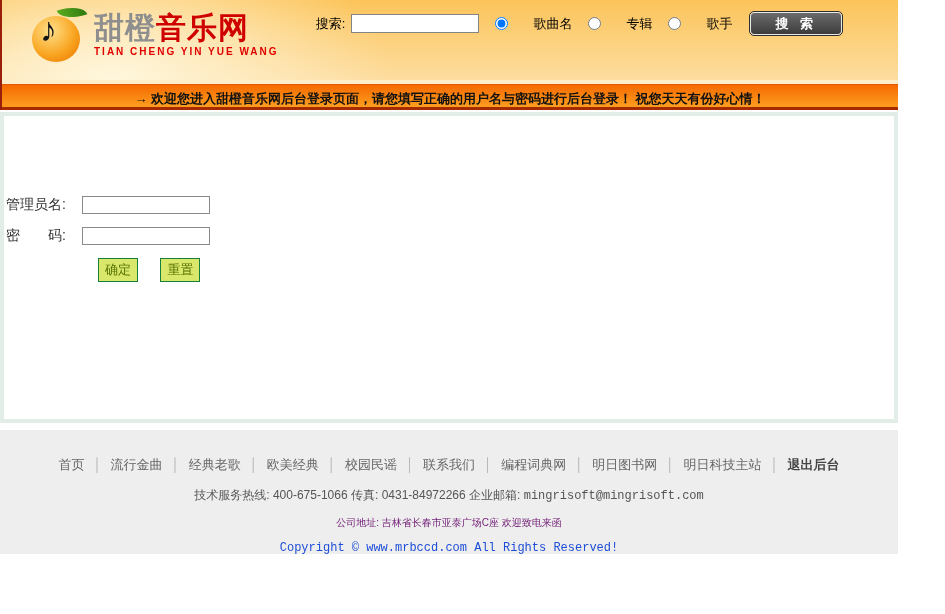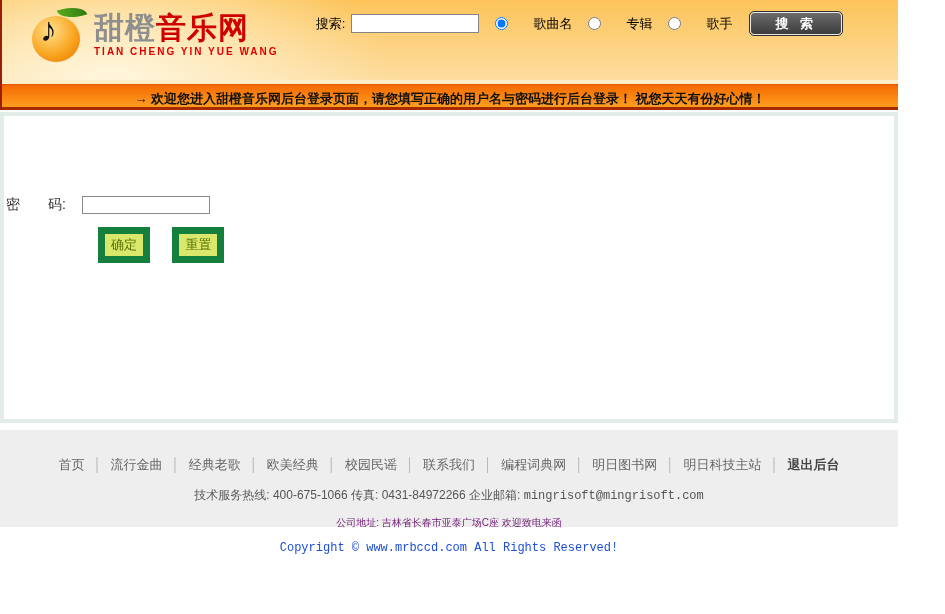--- a/index.html
+++ b/index.html
@@ -55,26 +55,26 @@
   .hot-row a { color:#c84100; text-decoration:none; margin-left:8px; cursor:pointer; }
 
   
   .content { width:898px; height:311px; margin-top:2px; background:#e3ede8; padding:4px; }
   .content-inner { background:#fff; width:100%; height:100%; padding:80px 0 0 2px; }
   .form-row { margin-bottom:13px; display:flex; align-items:center; }
   .form-label { display:inline-block; width:76px; font-size:14px; color:#333; }
   .form-input { width:128px; height:18px; border:1px solid #8a8a8a; background:#fff; font-size:12px; padding:0 3px; }
   .button-row { margin-top:12px; margin-left:92px; }
   .form-button {
-    background:#d9e76a; border:7px solid #15803d; color:#567203;
+    background:#d9e76a; border:1px solid #15803d; color:#567203;
     font-size:13px; padding:2px 6px; margin-right:18px; cursor:pointer;
   }
 
   
-  .footer { width:898px; height:97px; margin-top:7px; background:#eeeeee; text-align:center; padding-top:26px; }
+  .footer { width:898px; height:124px; margin-top:7px; background:#eeeeee; text-align:center; padding-top:26px; }
   .footer-nav { font-size:13px; color:#666; }
   .footer-nav a { color:#666; text-decoration:none; margin:0 3px; cursor:pointer; }
   .footer-nav a.exit { color:#444; font-weight:bold; }
   .footer-nav .sep { color:#b5b5b5; margin:0 6px; }
   .footer-line1 { margin-top:13px; font-size:12px; color:#555; }
   .footer-line1 .email { font-family:"Liberation Mono","DejaVu Sans Mono",monospace; color:#555; }
   .footer-line2 { margin-top:12px; font-size:10px; color:#701a75; }
   .footer-copyright { margin-top:11px; font-size:12px; color:#1d4ed8; font-family:"Liberation Mono","DejaVu Sans Mono",monospace; }
 </style>
 </head>
@@ -122,20 +122,24 @@
     <div class="header-gap"></div>
 
     <div class="banner">
       <span>→ 欢迎您进入甜橙音乐网后台登录页面，请您填写正确的用户名与密码进行后台登录！ 祝您天天有份好心情！</span>
     </div>
   </div>
 
   <div class="content">
     <div class="content-inner">
       <div class="form-row">
+        <span class="form-label">管理员名:</span>
+        <input class="form-input" type="text" value="" style="">
+      </div>
+      <div class="form-row">
         <span class="form-label">密　　码:</span>
         <input class="form-input" type="password" value="" style="">
       </div>
       <div class="button-row">
         <button class="form-button">确定</button>
         <button class="form-button">重置</button>
       </div>
     </div>
   </div>
 

